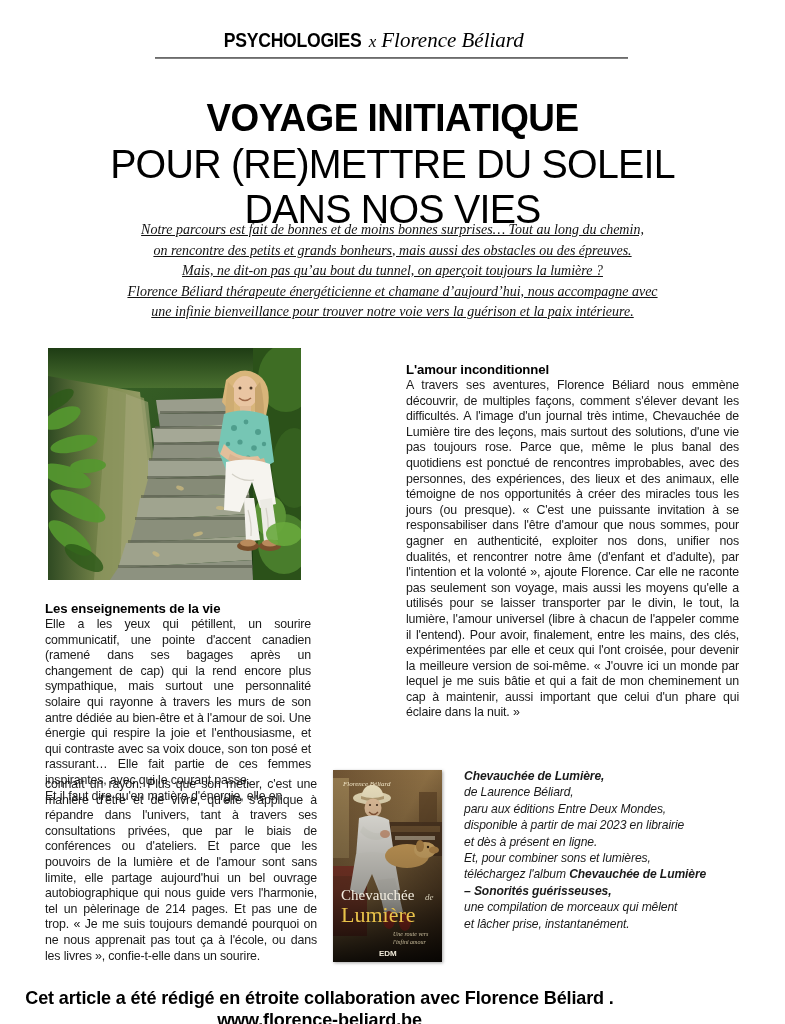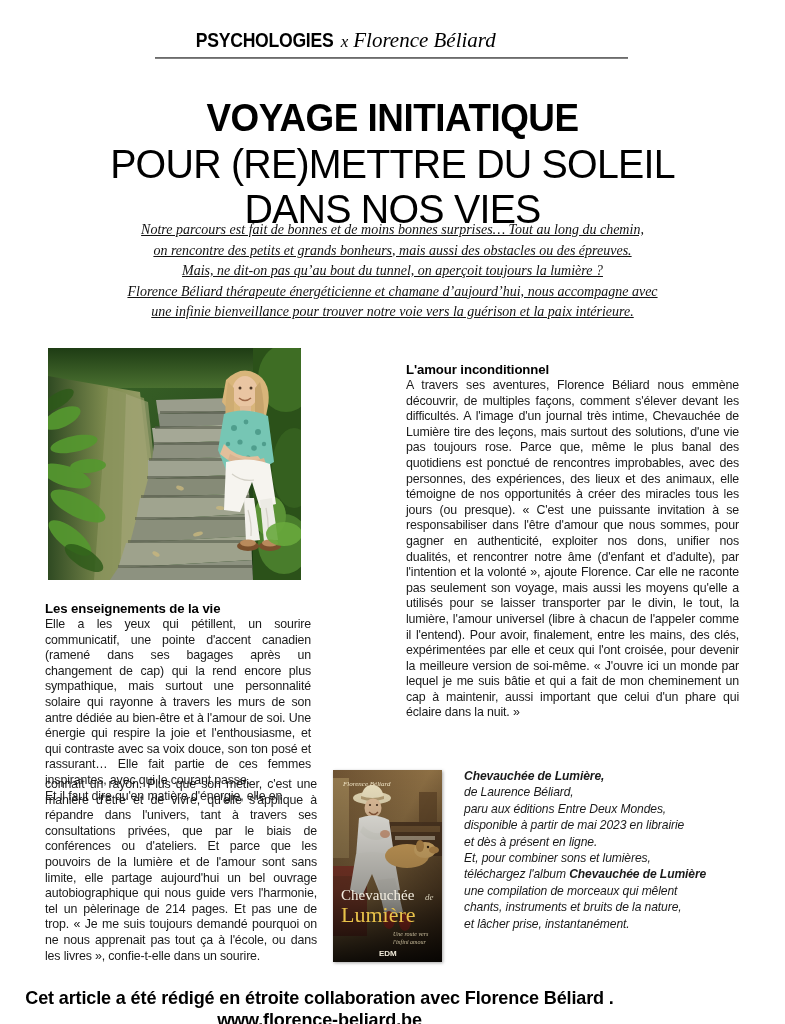--- a/index.html
+++ b/index.html
@@ -24,20 +24,21 @@
   }
 
   
   .masthead {
     position: absolute;
     top: 28px;
     left: 0;
     width: 673px;
     text-align: center;
     white-space: nowrap;
+    padding-left: 28px;
   }
   .masthead-brand {
     font-family: "Liberation Sans", sans-serif;
     font-weight: bold;
     font-size: 20px;
     letter-spacing: -0.3px;
     color: #000;
     display: inline-block;
     transform: scaleX(0.88);
     transform-origin: right center;
@@ -455,22 +456,22 @@
   </div>
 
   <div class="book-caption">
     <span class="line b">Chevauchée de Lumière,</span>
     <span class="line">de Laurence Béliard,</span>
     <span class="line">paru aux éditions Entre Deux Mondes,</span>
     <span class="line">disponible à partir de mai 2023 en librairie</span>
     <span class="line">et dès à présent en ligne.</span>
     <span class="line">Et, pour combiner sons et lumières,</span>
     <span class="line"><span>téléchargez l'album </span><span class="b">Chevauchée de Lumière</span></span>
+    <span class="line b">– Sonorités guérisseuses,</span>
     <span class="line">une compilation de morceaux qui mêlent</span>
-    <span class="line">chants, instruments et bruits de la nature,</span>
     <span class="line">et lâcher prise, instantanément.</span>
   </div>
 
   <div class="footer">
     <span>Cet article a été rédigé en étroite collaboration avec Florence Béliard . www.florence-beliard.be</span>
   </div>
 
 </div>
 
 </body></html>

